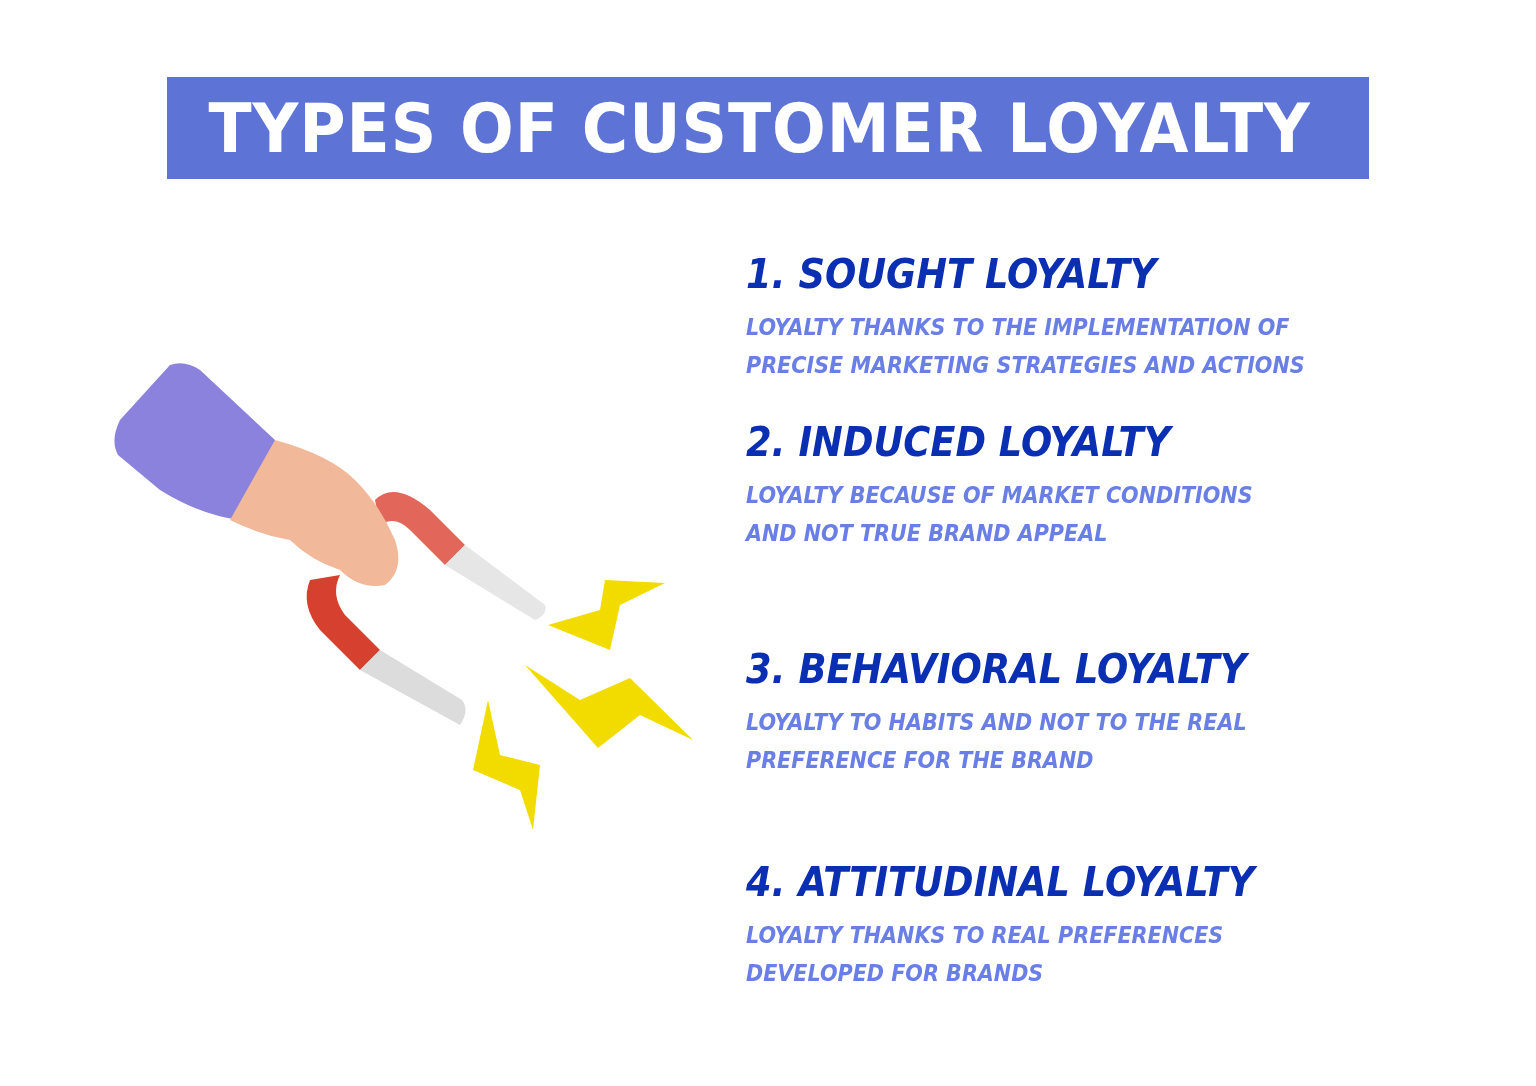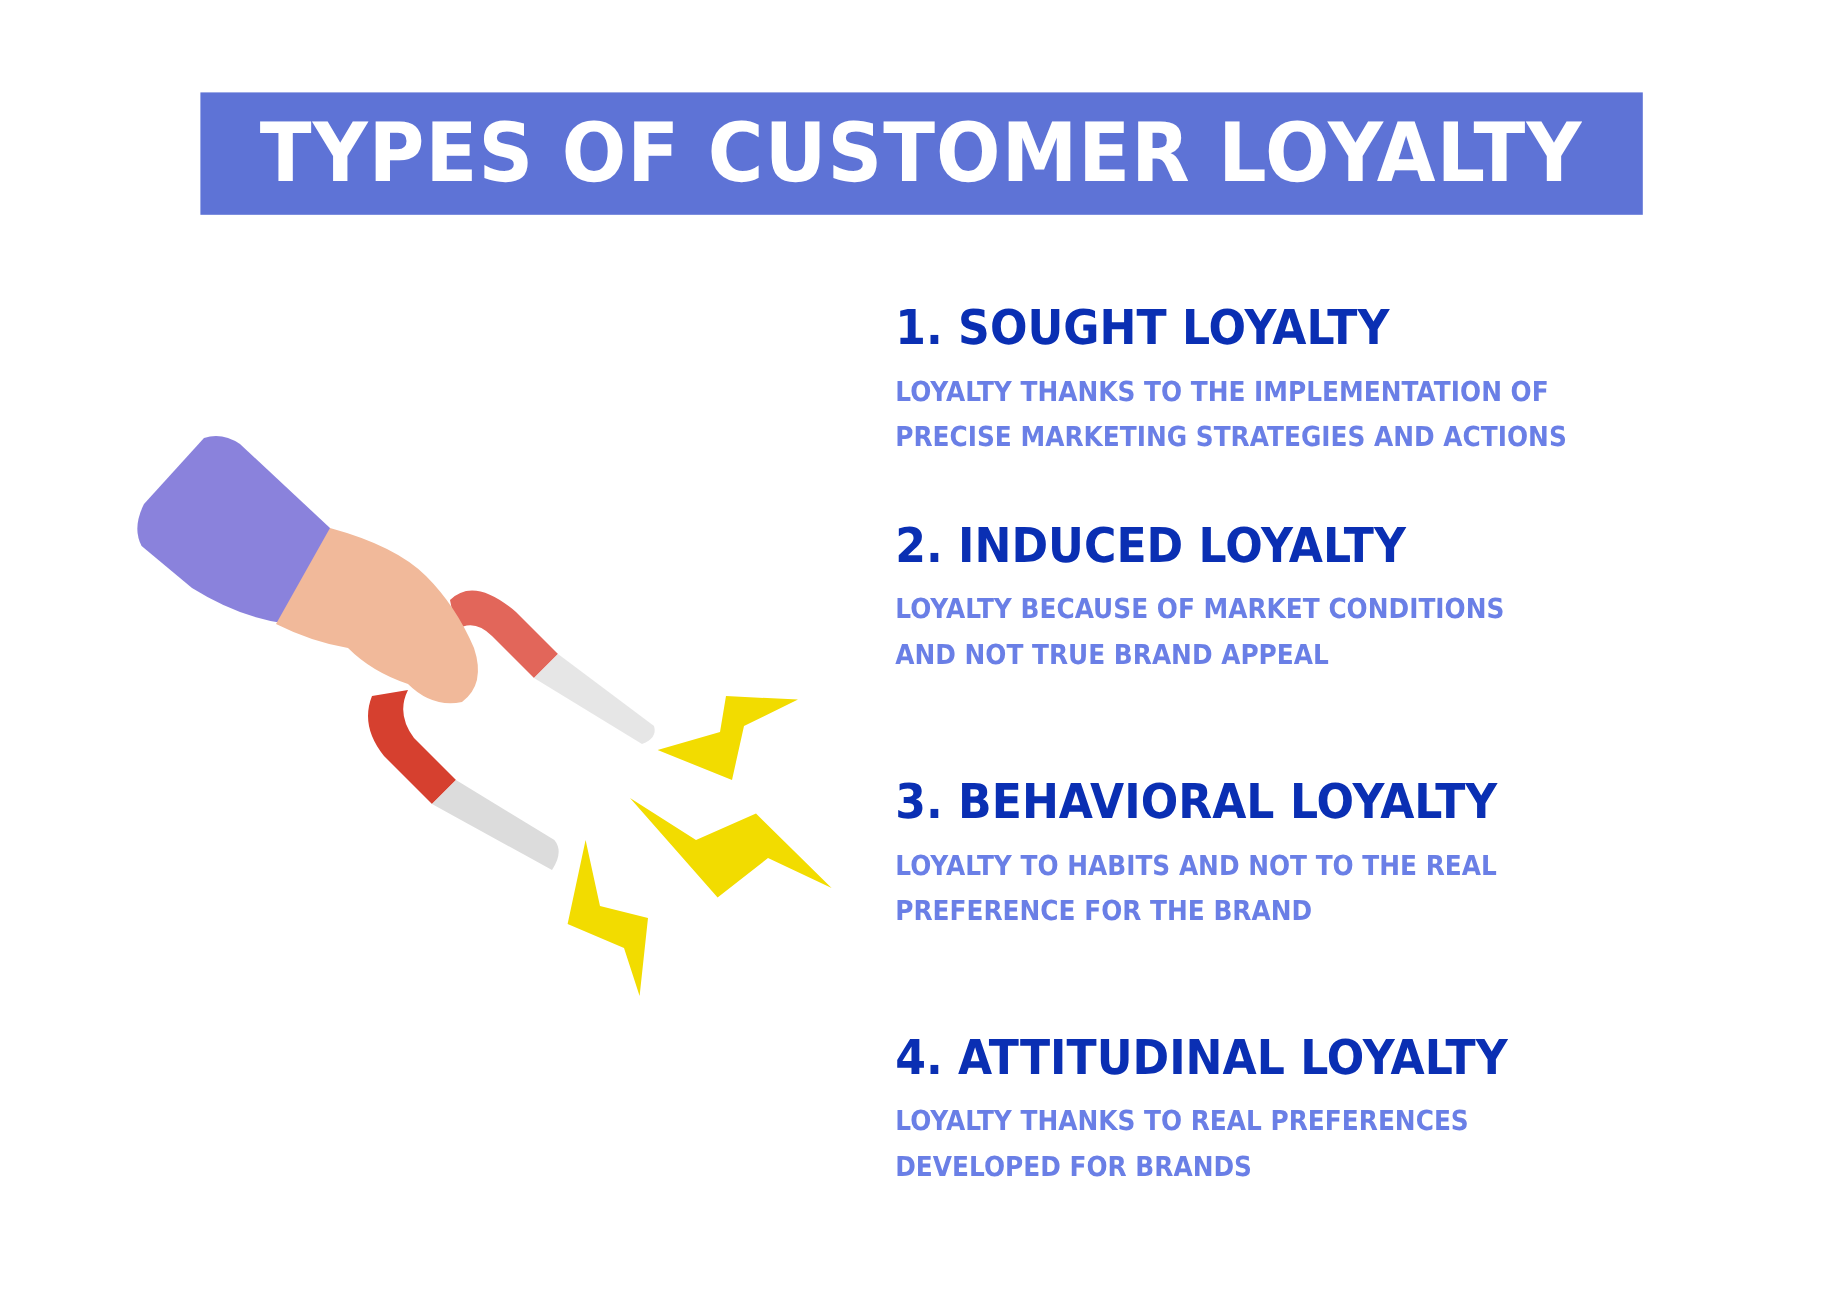--- a/index.html
+++ b/index.html
@@ -1,22 +1,22 @@
 <!DOCTYPE html>
 <html><head>
 <meta charset="utf-8">
 <style>
   html, body { margin:0; padding:0; background:#ffffff; }
   body { width:1536px; height:1086px; position:relative; overflow:hidden;
          font-family:"Liberation Sans", "DejaVu Sans", sans-serif; }
   .banner { position:absolute; left:167px; top:77px; width:1202px; height:102px;
-            background:#5e73d6; display:flex; align-items:center; justify-content:center; }
+            background:#5e73d6; display:flex; align-items:center; justify-content:flex-start; }
   .banner h1 { margin:0; color:#ffffff; font-size:68px; font-weight:700; letter-spacing:1px;
                font-family:"DejaVu Sans", "Liberation Sans", sans-serif; transform:scaleX(0.93); white-space:nowrap; }
-  .item { position:absolute; left:746px; width:720px; }
+  .item { position:absolute; left:746px; width:720px;font-style:italic; }
   .item h2 { margin:0; color:#0a2fb3; font-size:40px; font-weight:700; line-height:48px;
              font-family:"DejaVu Sans", sans-serif; transform-origin:left; transform:scaleX(0.92); white-space:nowrap; }
   .item p { margin:10px 0 0 0; color:#6a7fe6; font-size:23px; font-weight:700; line-height:38px;
             font-family:"DejaVu Sans", sans-serif; transform-origin:left; transform:scaleX(0.9); white-space:nowrap; }
   .illus { position:absolute; left:100px; top:350px; width:620px; height:500px; }
 </style>
 </head>
 <body>
 
 <div class="banner">
@@ -40,21 +40,21 @@
     <path d="M548 625 L600 610 L605 580 L665 583 L620 605 L610 650 Z"></path>
     <path d="M525 665 L580 700 L630 678 L693 740 L640 715 L598 748 Z"></path>
     <path d="M488 700 L500 755 L540 765 L533 830 L520 790 L473 770 Z"></path>
   </g>
 </svg>
 
 <div class="item" style="top:250px">
   <h2>1. SOUGHT LOYALTY</h2>
   <p><span>LOYALTY THANKS TO THE IMPLEMENTATION OF</span><br><span>PRECISE MARKETING STRATEGIES AND ACTIONS</span></p>
 </div>
-<div class="item" style="top:431px">
+<div class="item" style="top:418px">
   <h2>2. INDUCED LOYALTY</h2>
   <p><span>LOYALTY BECAUSE OF MARKET CONDITIONS</span><br><span>AND NOT TRUE BRAND APPEAL</span></p>
 </div>
 <div class="item" style="top:645px">
   <h2>3. BEHAVIORAL LOYALTY</h2>
   <p><span>LOYALTY TO HABITS AND NOT TO THE REAL</span><br><span>PREFERENCE FOR THE BRAND</span></p>
 </div>
 <div class="item" style="top:858px">
   <h2>4. ATTITUDINAL LOYALTY</h2>
   <p><span>LOYALTY THANKS TO REAL PREFERENCES</span><br><span>DEVELOPED FOR BRANDS</span></p>

